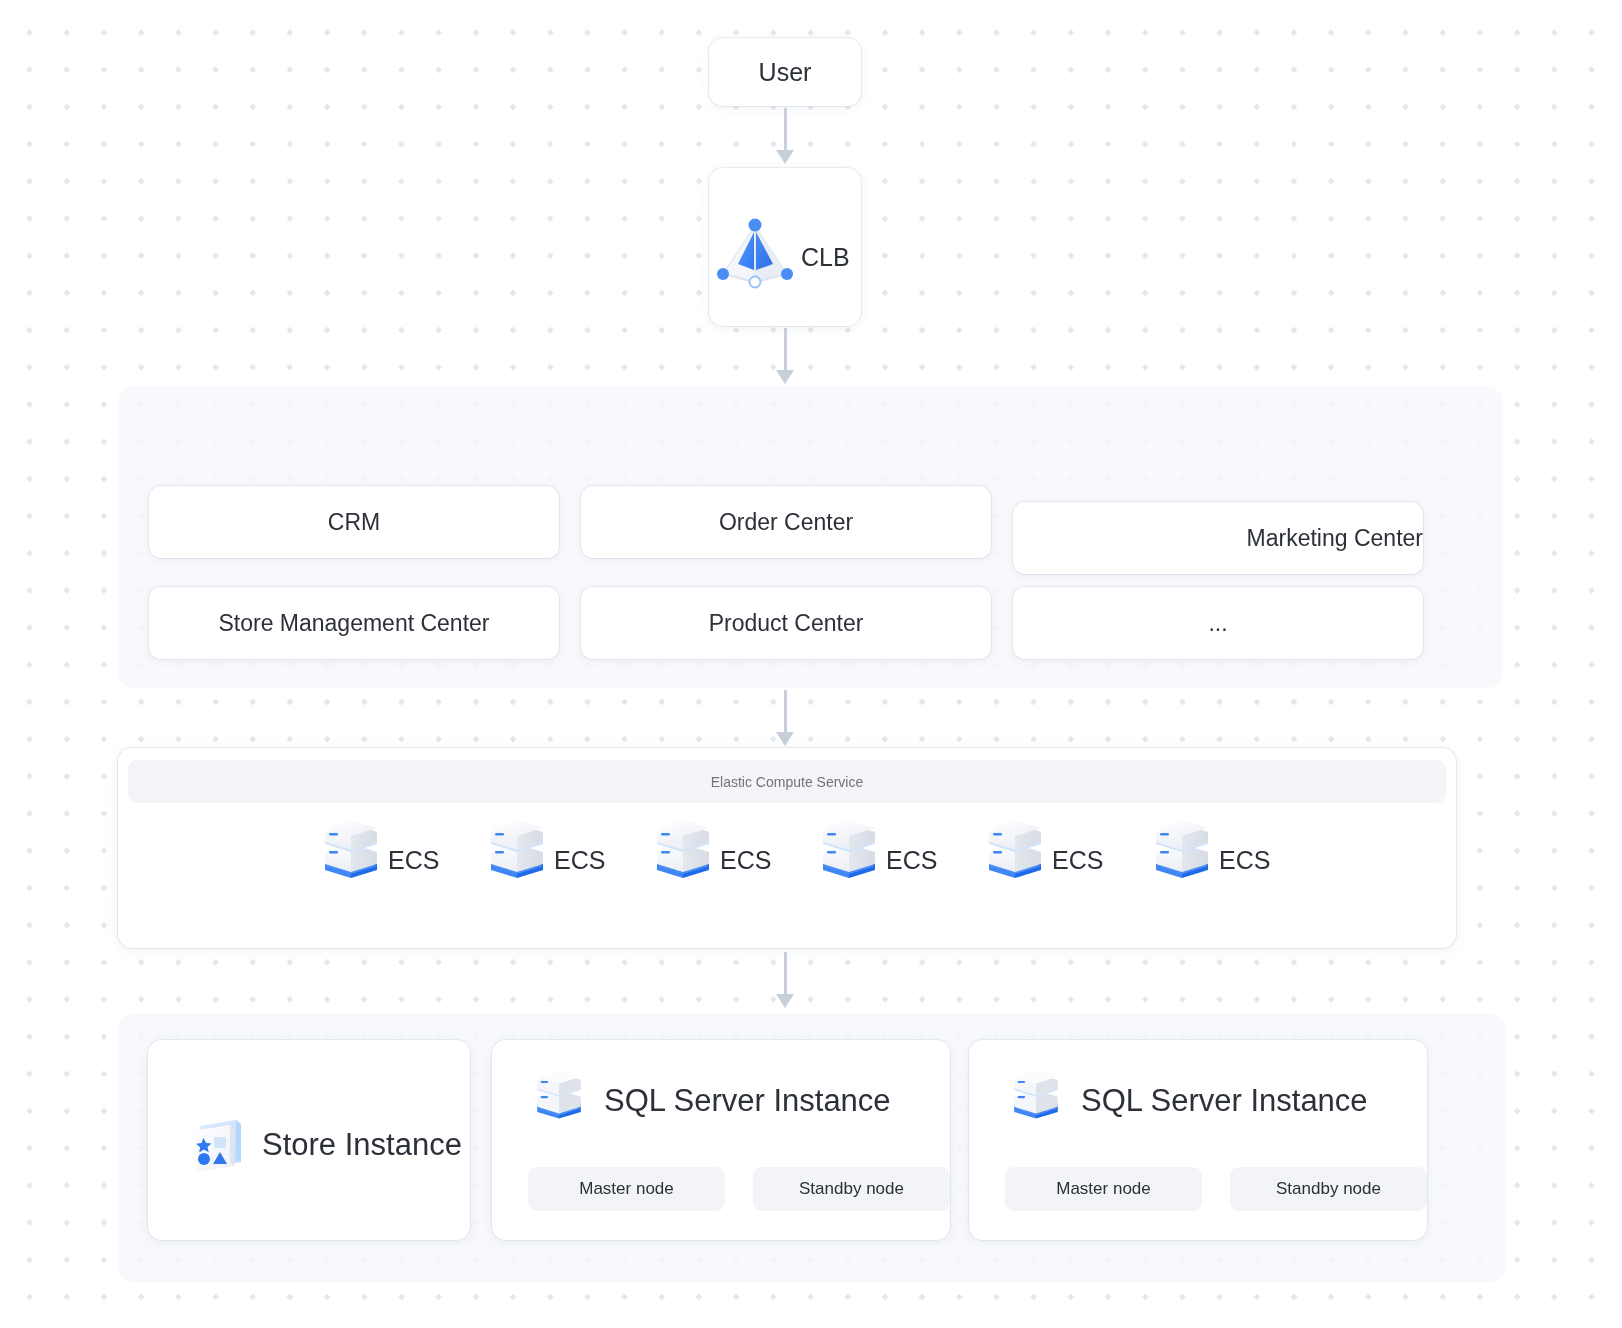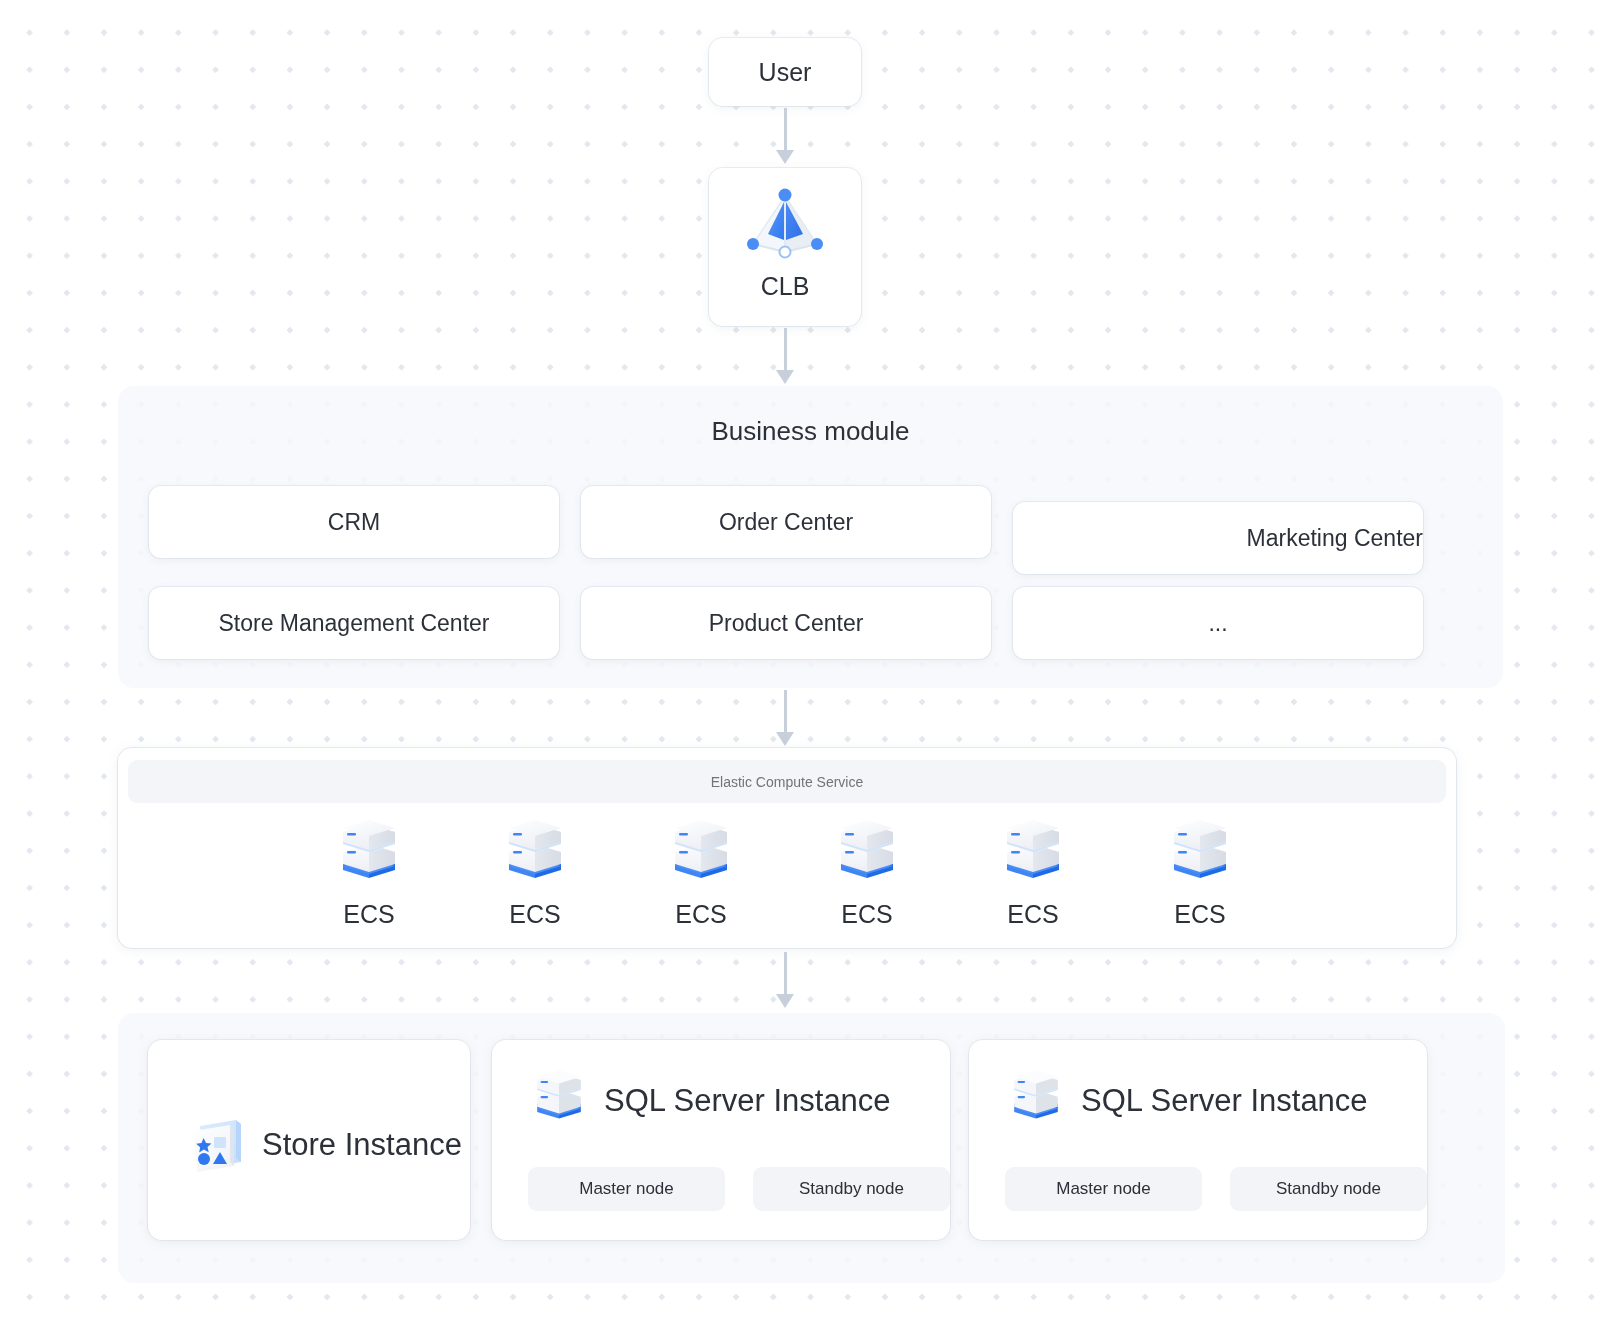--- a/index.html
+++ b/index.html
@@ -41,21 +41,21 @@
 
   
   #user-node {
     left: 709px; top: 38px; width: 152px; height: 68px;
     font-size: 25px;
   }
 
   
   #clb-node {
     left: 709px; top: 168px; width: 152px; height: 158px;
-    flex-direction: column;
+    flex-direction: row;
     justify-content: flex-start;
     padding-top: 14px;
     box-sizing: border-box;
   }
   #clb-node .clb-label { font-size: 25px; margin-top: 6px; }
 
   
   .arrow {
     position: absolute;
     width: 12px;
@@ -107,21 +107,21 @@
   #ecs-header {
     position: absolute; left: 10px; top: 12px; width: calc(100% - 20px); height: 43px;
     background: #f3f5f8;
     border-radius: 9px;
     display: flex; align-items: center; justify-content: center;
     font-size: 14px; color: #737373;
   }
   .ecs-item {
     position: absolute;
     width: 110px;
-    display: flex; flex-direction: column; align-items: center;
+    display: flex; flex-direction: row; align-items: center;
   }
   .ecs-item .ecs-label { font-size: 25px; color: #2c3038; margin-top: 6px; }
 
   
   #db-group { left: 118px; top: 1013px; width: 1387px; height: 270px; }
   .db-card {
     position: absolute;
     background: #fff;
     border-radius: 14px;
     box-shadow: 0 2px 11px rgba(100,116,139,0.10), 0 0 0 1px rgba(230,235,242,0.9);
@@ -191,21 +191,20 @@
     </span>
     <span class="clb-label">CLB</span>
   </div>
 
   <div class="arrow" style="left:779px; top:328px; height:56px;">
     <div class="shaft"></div>
     <div class="head"></div>
   </div>
 
   <div class="group" id="business-group">
-    <div id="business-title">Business module</div>
 
     <div class="biz-card" style="left:31px; top:100px; width:410px; height:72px;">
       <span>CRM</span>
     </div>
     <div class="biz-card" style="left:463px; top:100px; width:410px; height:72px;">
       <span>Order Center</span>
     </div>
     <div class="biz-card" style="left:895px; top:116px; width:410px; height:72px;justify-content:flex-end;">
       <span>Marketing Center</span>
     </div>

